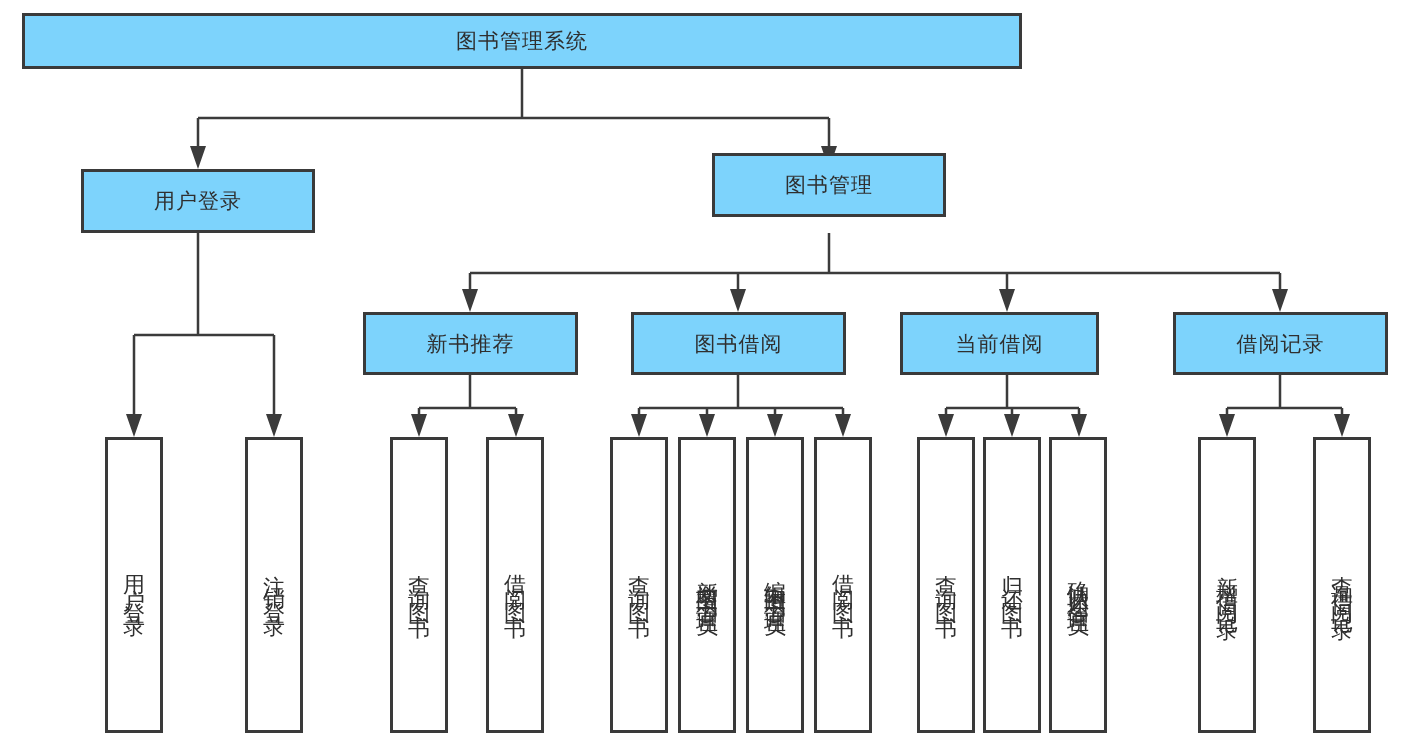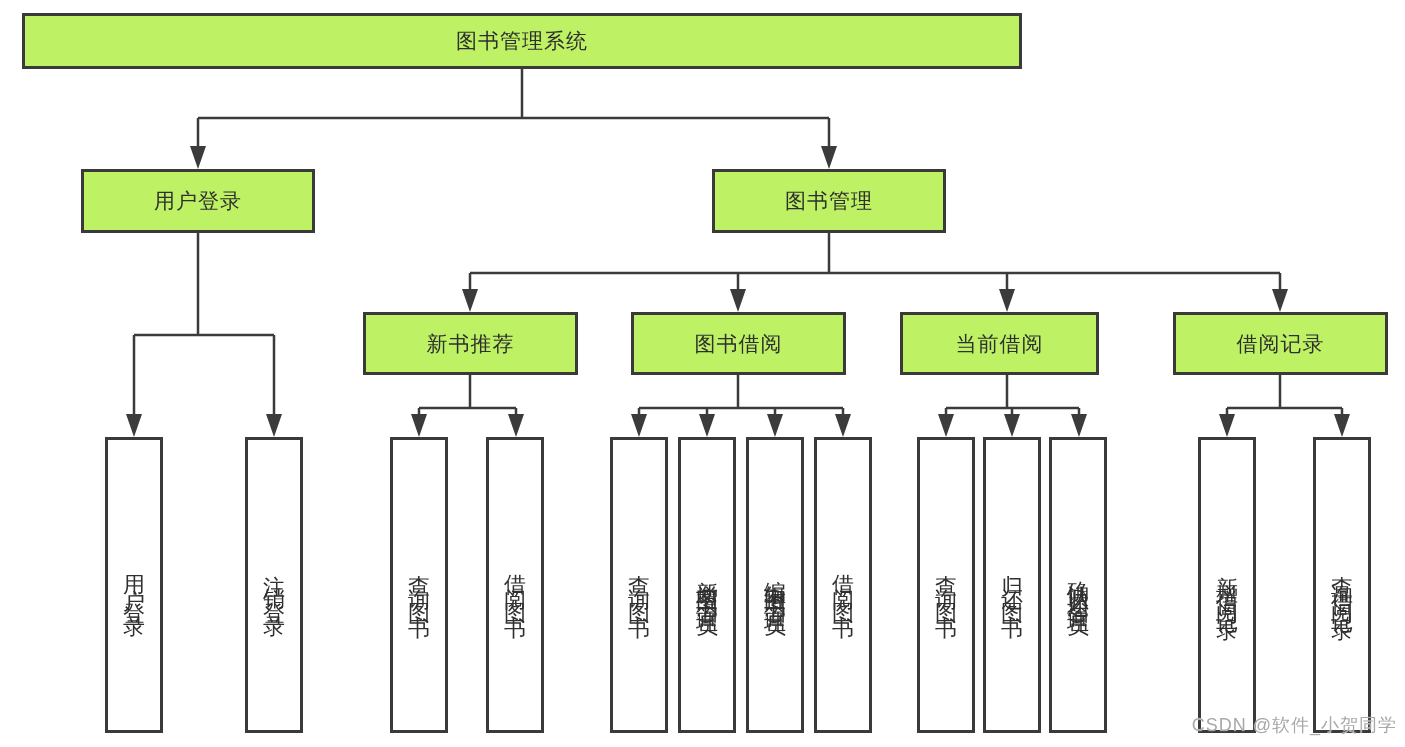--- a/index.html
+++ b/index.html
@@ -20,35 +20,35 @@
   svg.connectors {
     position: absolute;
     left: 0; top: 0;
     width: 1405px; height: 747px;
     z-index: 1;
   }
   .node {
     position: absolute;
     box-sizing: border-box;
     border: 3px solid #3a3a3a;
-    background: #bef264;
+    background: #7dd3fc;
     display: flex;
     align-items: center;
     justify-content: center;
     z-index: 2;
     color: #2f2f2f;
   }
   .node.h {
     font-size: 21px;
     letter-spacing: 1px;
     white-space: nowrap;
   }
   .node.root   { left: 22px;   top: 13px;  width: 1000px; height: 56px; }
   .node.l2a    { left: 81px;   top: 169px; width: 234px;  height: 64px; }
-  .node.l2b    { left: 712px;  top: 169px; width: 234px;  height: 64px; }
+  .node.l2b    { left: 712px;  top: 153px; width: 234px;  height: 64px; }
   .node.l3a    { left: 363px;  top: 312px; width: 215px;  height: 63px; }
   .node.l3b    { left: 631px;  top: 312px; width: 215px;  height: 63px; }
   .node.l3c    { left: 900px;  top: 312px; width: 199px;  height: 63px; }
   .node.l3d    { left: 1173px; top: 312px; width: 215px;  height: 63px; }
 
   .leaf-group {
     position: absolute;
     top: 437px;
     display: flex;
     z-index: 2;
@@ -226,15 +226,14 @@
 
   <div class="leaf-group g5">
     <div class="leaf">
       <span class="vtext sp10">新增借阅记录</span>
     </div>
     <div class="leaf">
       <span class="vtext sp10">查询借阅记录</span>
     </div>
   </div>
 
-  <div class="watermark">CSDN @软件_小贺同学</div>
 
 </div>
 
 </body></html>

